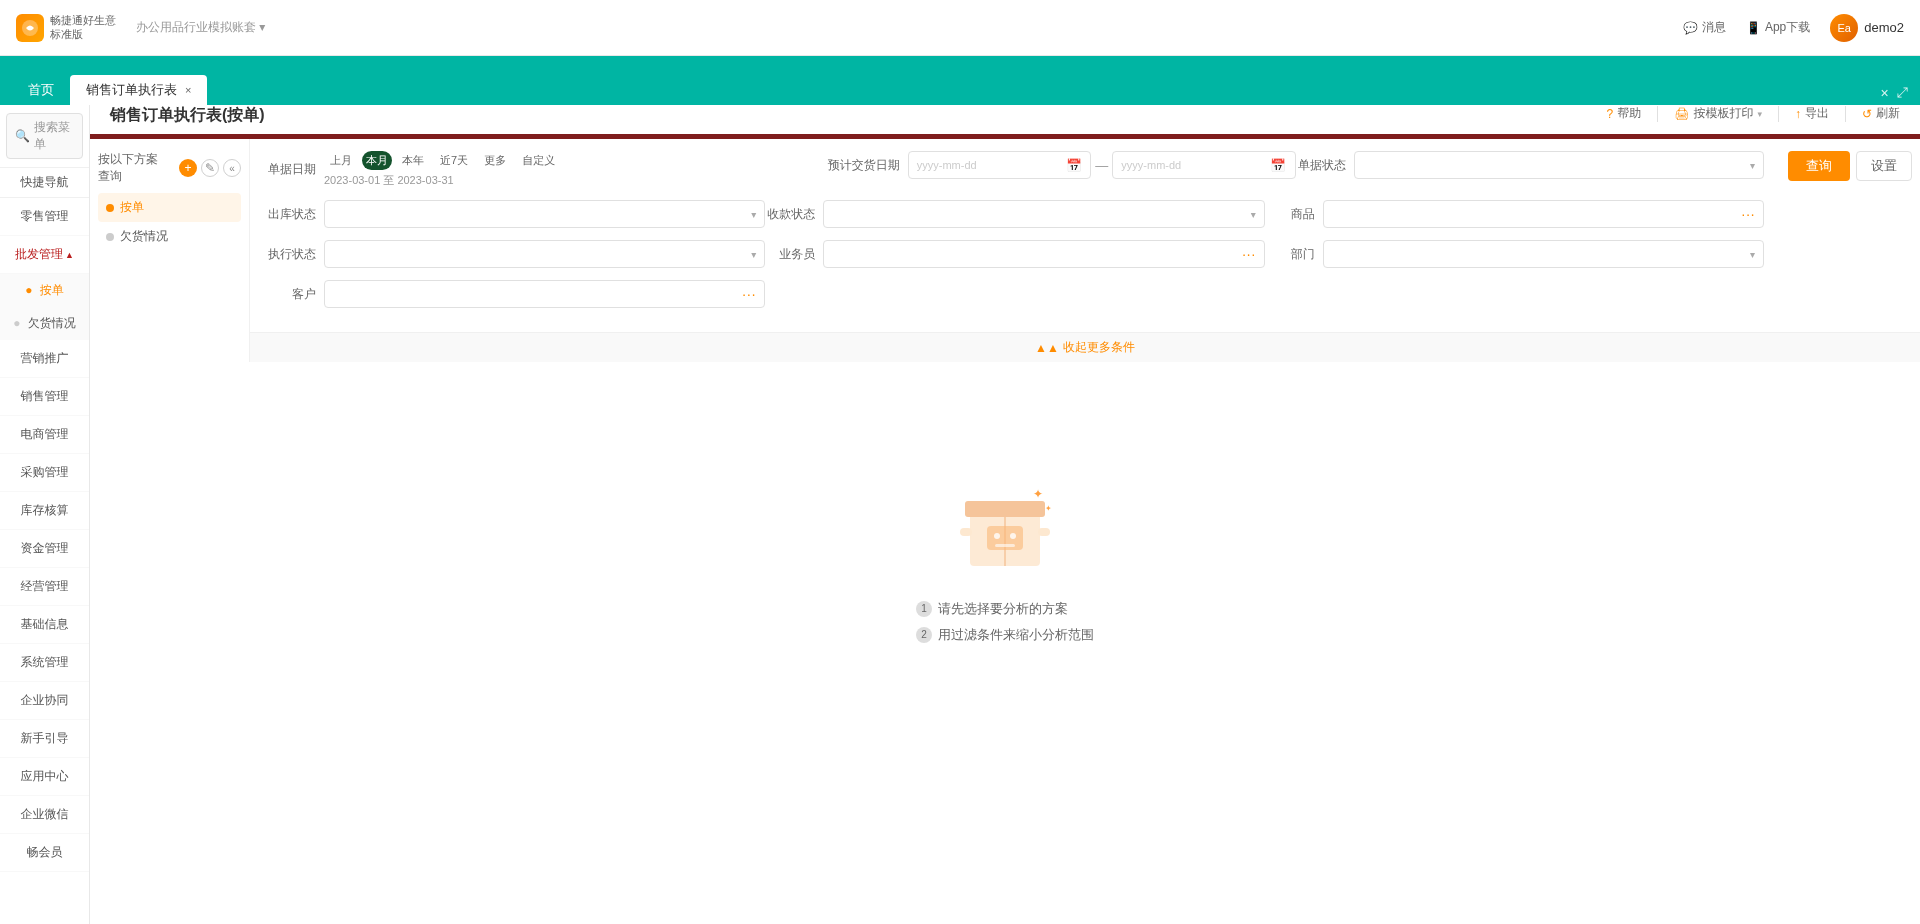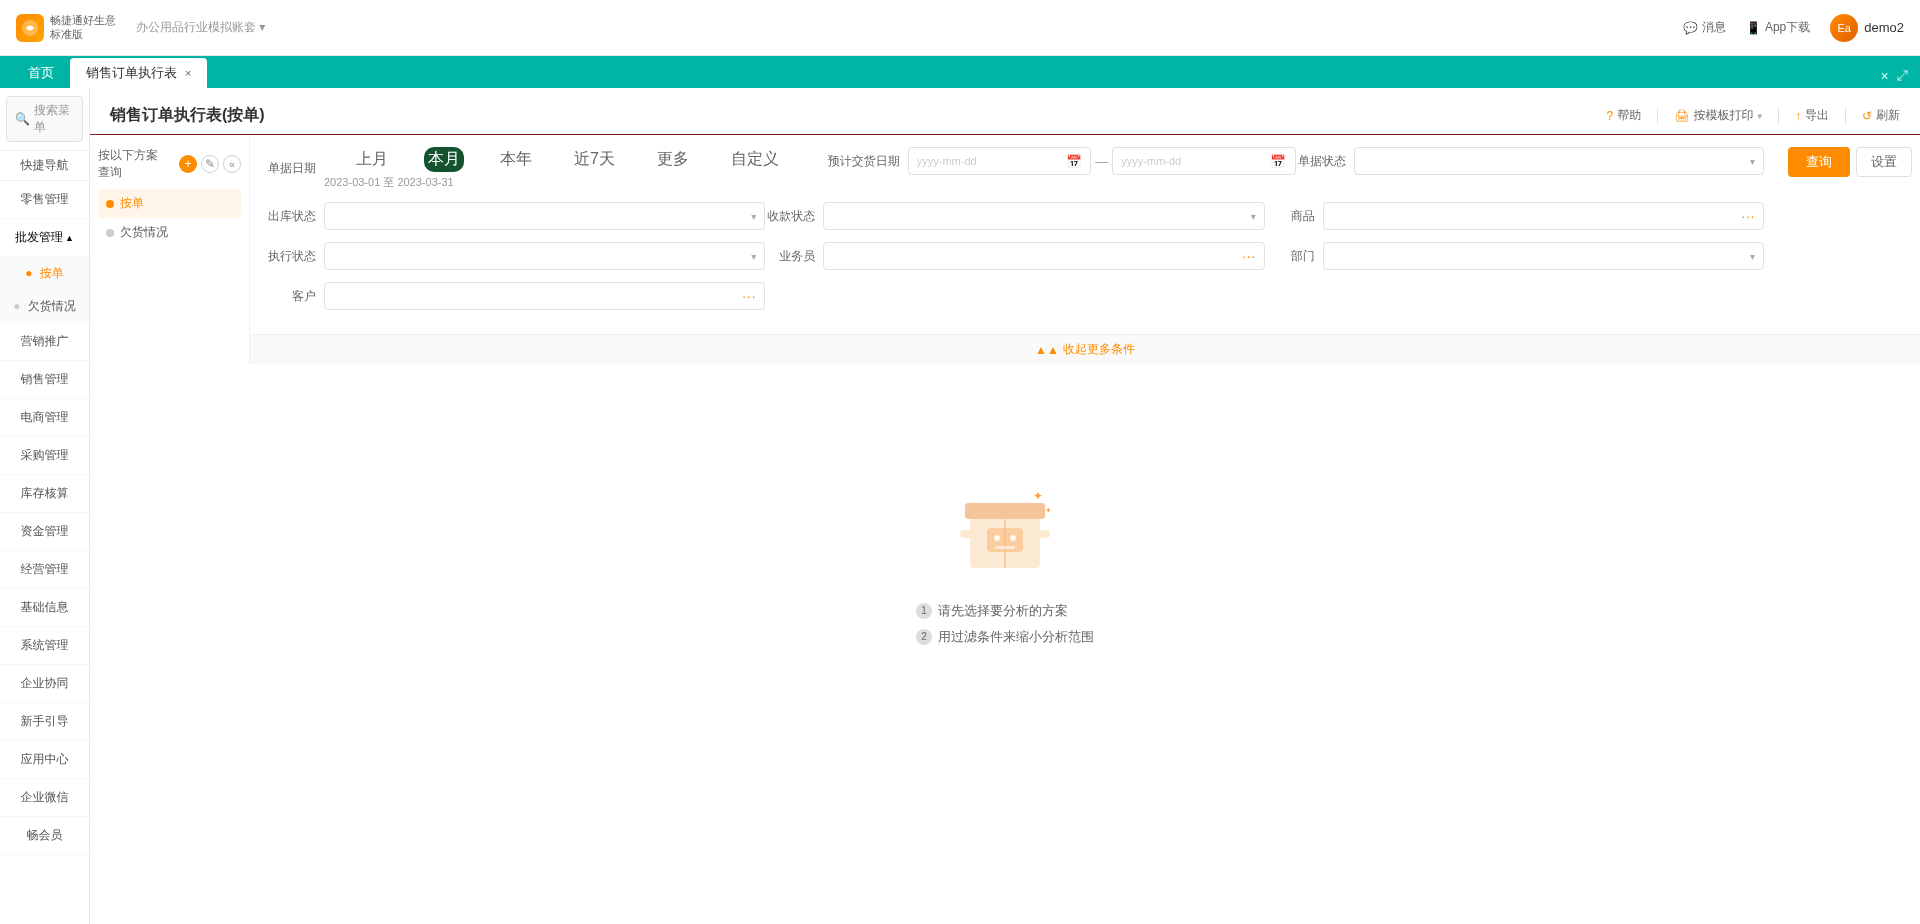--- a/index.html
+++ b/index.html
@@ -74,21 +74,21 @@
       background: linear-gradient(135deg, #ff8c00, #e06000);
       display: flex;
       align-items: center;
       justify-content: center;
       color: white;
       font-size: 11px;
     }
 
     
     .tab-bar {
-      height: 32px;
+      height: 49px;
       background: #00b5a3;
       display: flex;
       align-items: flex-end;
       padding: 0 12px;
       flex-shrink: 0;
     }
     .tab-item {
       height: 30px;
       padding: 0 16px;
       display: flex;
@@ -172,21 +172,21 @@
     }
     .sidebar-menu-item {
       padding: 10px 6px;
       text-align: center;
       font-size: 12px;
       color: #555;
       cursor: pointer;
       border-bottom: 1px solid #f8f8f8;
       position: relative;
     }
-    .sidebar-menu-item.active { color: #000000; }
+    .sidebar-menu-item.active { color: #b91c1c; }
     .sidebar-menu-item.has-arrow {
       display: flex;
       align-items: center;
       justify-content: center;
       gap: 2px;
     }
     .sidebar-sub-item {
       padding: 8px 6px;
       text-align: center;
       font-size: 12px;
@@ -208,25 +208,25 @@
 
     
     .page-content {
       background: #fff;
       margin: 0;
       min-height: 100%;
     }
 
     
     .page-header {
-      padding: 17px 20px 8px;
-      display: flex;
-      align-items: center;
+      padding: 0 20px 8px;
+      display: flex;
+      align-items: flex-start;
       justify-content: space-between;
-      border-bottom: 1px solid #7f1d1d;
+      border-bottom: 5px solid #7f1d1d;
       background: #fff;
     }
     .page-title {
       font-size: 16px;
       font-weight: 600;
       color: #333;
     }
     .page-header-actions {
       display: flex;
       align-items: center;
@@ -369,25 +369,24 @@
       color: #aaa;
       font-size: 10px;
     }
     .date-quick-btns {
       display: flex;
       align-items: center;
       gap: 4px;
     }
     .date-quick-btn {
       padding: 2px 6px;
-      font-size: 16px;
+      font-size: 11px;
       color: #666;
       cursor: pointer;
       border-radius: 2px;
-      margin-left: 26px;
     }
     .date-quick-btn.active {
       background: #14532d;
       color: white;
       border-radius: 10px;
       padding: 2px 4px;
     }
     .date-range {
       font-size: 11px;
       color: #999;

